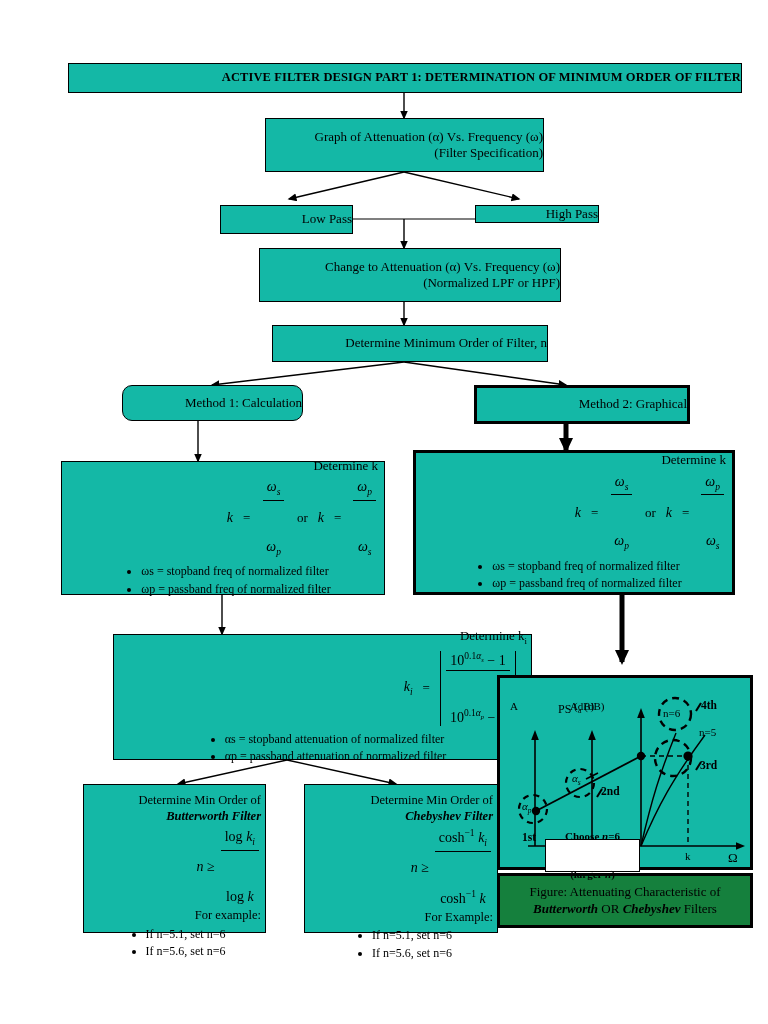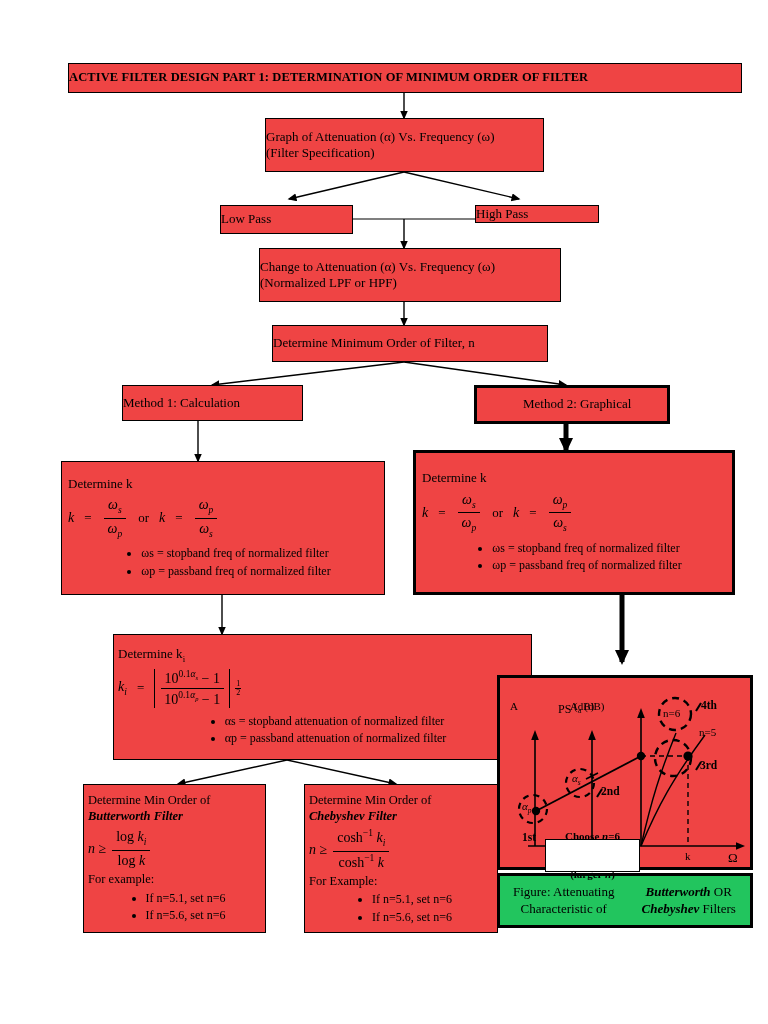--- a/index.html
+++ b/index.html
@@ -14,24 +14,24 @@
     width:768px;
     height:1024px;
     overflow:hidden;
     background:#fff;
   }
   
   .box{
     position:absolute;
     box-sizing:border-box;
     border:1px solid #000;
-    background:#ef4444;
+    background:#14b8a6;
     display:flex;
     flex-direction:column;
-    align-items:flex-start;
+    align-items:flex-end;
     justify-content:center;
     text-align:center;
     line-height:1.25;
     z-index:3;
   }
   .box.bold{ border:3px solid #000; }
   .box.title{
     font-weight:bold;
     font-size:12.5px;
     letter-spacing:.1px;
@@ -41,20 +41,21 @@
   svg.conn{ position:absolute; left:0; top:0; width:768px; height:1024px; overflow:visible; z-index:2; pointer-events:none;}
 
   
   .math{ font-family:"Liberation Serif", serif; font-style:italic; }
   .frac{
     display:inline-flex;
     flex-direction:column;
     align-items:center;
     vertical-align:middle;
     margin:0 2px;
+    gap:36px;
   }
   .frac .num{ padding:0 4px 1px 4px; border-bottom:1px solid #000; }
   .frac .den{ padding:1px 4px 0 4px; }
   sub{ font-size:.68em; }
   sup{ font-size:.68em; }
   .eqrow{
     display:flex;
     align-items:center;
     justify-content:center;
     gap:4px;
@@ -92,24 +93,24 @@
   .cap-italic{ font-style:italic; font-weight:bold; }
   .hdr{ font-size:13px; }
 
   
   #figure-outer{ position:absolute; }
   .graph-wrap{ position:absolute; inset:0; }
   .caption-box{
     position:absolute;
     box-sizing:border-box;
     border:3px solid #000;
-    background:#22c55e;
-    display:flex;flex-direction:row;
+    background:#15803d;
+    display:flex;flex-direction:column;
     align-items:center;justify-content:center;
-    text-align:center;
+    text-align:left;
     font-size:13px;
     line-height:1.3;
   }
   .choose-box{
     position:absolute;
     box-sizing:border-box;
     border:1px solid #000;
     background:#fff;
     display:flex;flex-direction:column;
     align-items:center;justify-content:center;
@@ -187,24 +188,24 @@
     <div class="txt">
       <span>Determine Minimum Order of Filter, n</span>
     </div>
   </div>
 
   <div class="box" style="left:259px;top:248px;width:302px;height:54px;">
     <div class="txt">Change to Attenuation (α) Vs. Frequency (ω)</div>
     <div class="txt">(Normalized LPF or HPF)</div>
   </div>
 
-  <div class="box" style="left:122px;top:385px;width:181px;height:36px;">
+  <div class="box" style="left:122px;top:385px;width:181px;height:36px;border-radius:10px;">
     <div class="txt">Method 1: Calculation</div>
   </div>
-  <div class="box bold" style="left:474px;top:385px;width:196px;height:39px;padding-left:46px;">
+  <div class="box bold" style="left:474px;top:385px;width:216px;height:39px;padding-left:46px;">
     <div class="txt">Method 2: Graphical</div>
   </div>
 
   <div class="box" style="left:61px;top:461px;width:324px;height:134px;padding:8px 6px;">
     <div class="hdr">Determine k</div>
     <div class="eqrow">
       <span class="math">k</span>
       <span class="op">=</span>
       <span class="frac">
         <span class="num math">ω<sub>s</sub></span>

